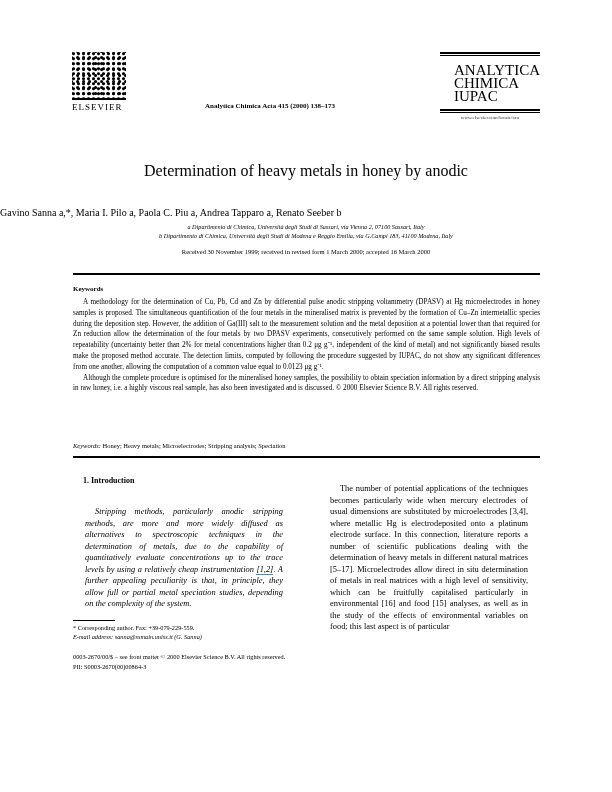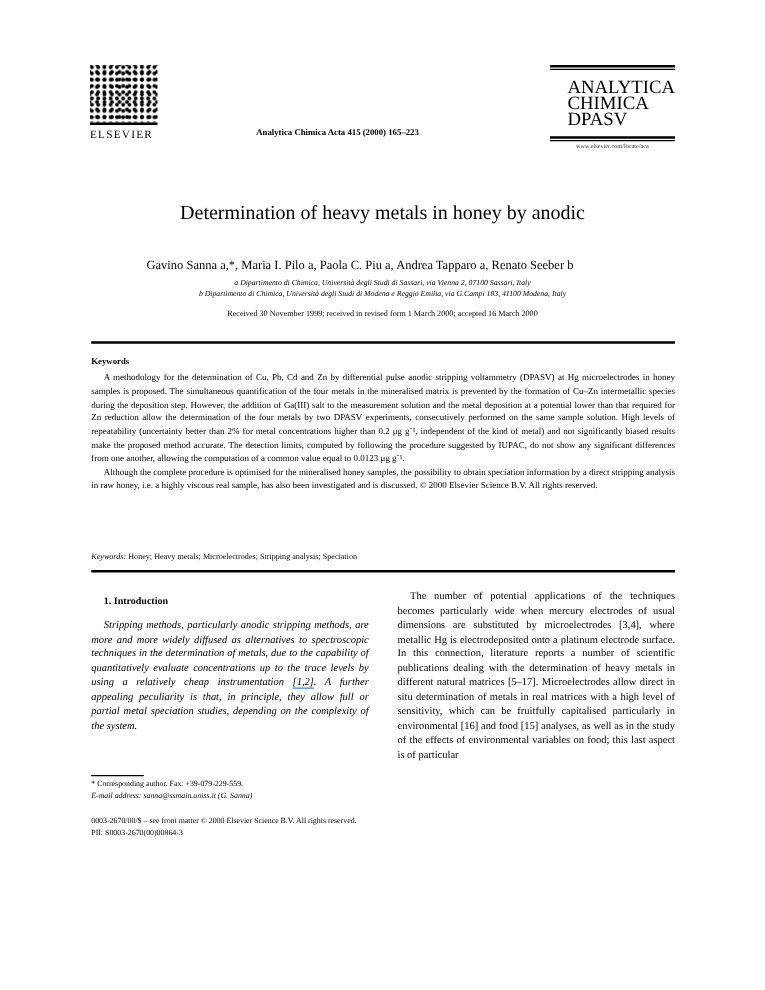--- a/index.html
+++ b/index.html
@@ -13,53 +13,53 @@
   .logo-text { font-size:9px; letter-spacing:1px; margin-top:2px; }
   .journal-ref { left:205px; top:102px; font-size:7px; font-weight:bold; }
   .brand { left:440px; top:52px; width:100px; }
   .brand .rule { border-top:2px solid #000; margin-bottom:1px; }
   .brand .rule2 { border-top:1px solid #000; margin-bottom:8px; }
   .brand .name { font-size:15px; line-height:13px; padding-left:14px; }
   .brand .rule3 { border-top:2px solid #000; margin-top:6px; margin-bottom:1px;}
   .brand .rule4 { border-top:1px solid #000; }
   .brand .url { font-size:5px; text-align:center; margin-top:2px; color:#333; }
   .title { left:0; width:612px; top:161px; text-align:center; font-size:16px; line-height:20px; }
-  .authors { left:0; width:576px; top:207px; text-align:center; font-size:10px; }
+  .authors { left:0; width:576px; top:207px; text-align:left; font-size:10px; }
   .affil { left:0; width:612px; text-align:center; font-size:6.2px; font-style:italic; }
   .received { left:0; width:612px; top:248px; text-align:center; font-size:6.5px; }
   .hrule { left:73px; width:394px; height:2px; background:#000; }
   .hrule.full { width:467px; }
   .abstract-head { left:73px; top:285px; font-size:7px; font-weight:bold; }
   .abstract { left:73px; top:297px; width:467px; font-size:7.2px; line-height:10.8px; text-align:justify; }
   .abstract p { margin:0; text-indent:10px; }
   .keywords { left:73px; top:442px; width:467px; font-size:6.5px; }
   .col { width:222px; font-size:8.4px; line-height:11.5px; text-align:justify; }
-  .col p { margin:0; text-indent:10px; }
+  .col p { margin:12px; text-indent:10px; }
   .sec-head { left:83px; top:476px; font-size:8px; font-weight:bold; }
   .fn-rule { left:73px; top:620px; width:42px; height:1px; background:#000; }
   .footnote { left:73px; top:623px; font-size:6.3px; line-height:9px; }
   .copyright { left:73px; top:652px; font-size:6.3px; line-height:10px; }
   .ref-link { border-bottom:1.5px solid #3b8bd9; }
 </style>
 </head>
 <body>
 
 <div class="abs logo">
   <div class="logo-tree"></div>
   <div class="logo-text">ELSEVIER</div>
 </div>
 
-<div class="abs journal-ref">Analytica Chimica Acta 415 (2000) 165–223</div>
+<div class="abs journal-ref">Analytica Chimica Acta 415 (2000) 138–173</div>
 
 <div class="abs brand">
   <div class="rule"></div>
     <div class="rule2"></div>
   <div class="name">ANALYTICA</div>
   <div class="name">CHIMICA</div>
-  <div class="name">DPASV</div>
+  <div class="name">IUPAC</div>
   <div class="rule3"></div>
     <div class="rule4"></div>
   <div class="url">www.elsevier.com/locate/aca</div>
 </div>
 
 <div class="abs title">
   <div>Determination of heavy metals in honey by anodic</div>
 </div>
 
 <div class="abs authors">Gavino Sanna a,*, Maria I. Pilo a, Paola C. Piu a, Andrea Tapparo a, Renato Seeber b</div>

